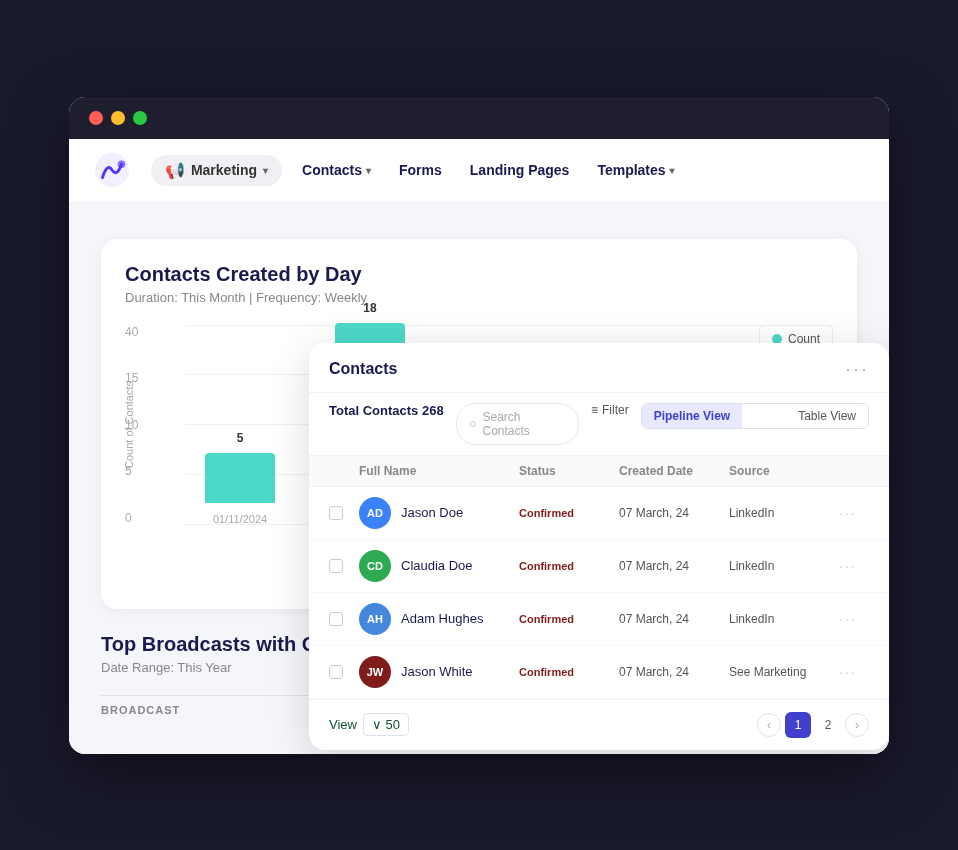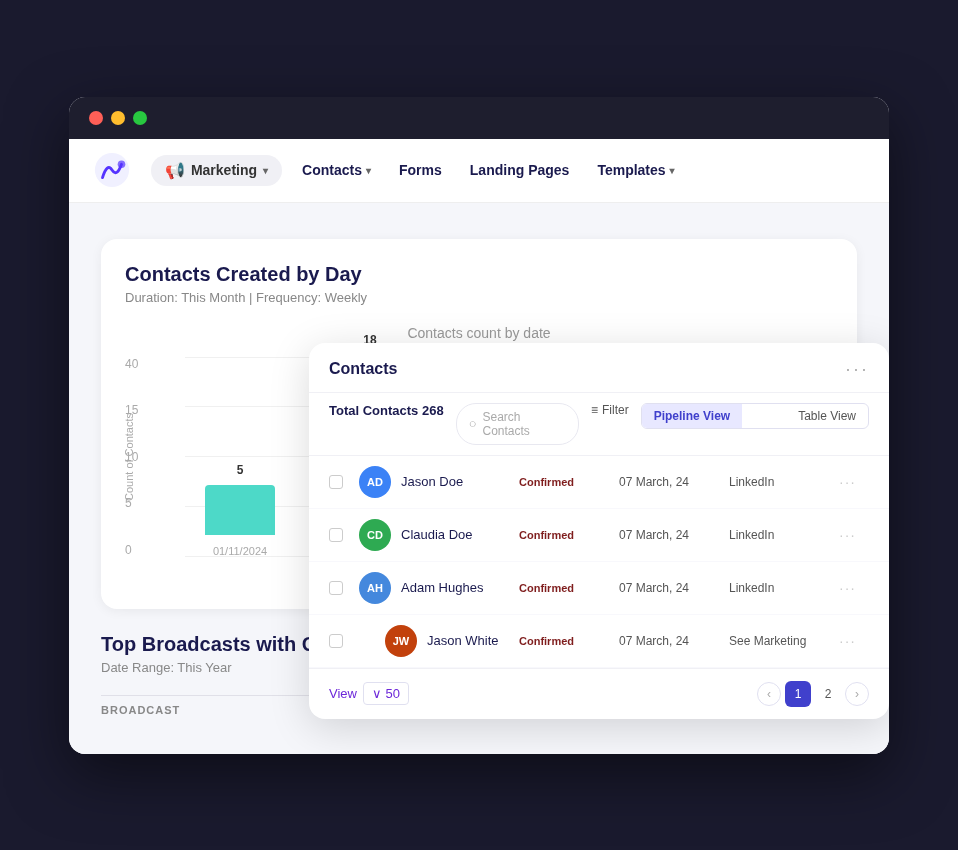--- a/index.html
+++ b/index.html
@@ -404,21 +404,21 @@
       align-items: center;
       justify-content: space-between;
       border-top: 1px solid #f0f0f5;
     }
 
     .view-select {
       display: flex;
       align-items: center;
       gap: 6px;
       font-size: 13px;
-      color: #6d28d9;
+      color: #14532d;
       justify-content: space-between;
     }
 
     .view-dropdown {
       display: flex;
       align-items: center;
       gap: 4px;
       border: 1px solid #e0e0f0;
       border-radius: 4px;
       padding: 3px 8px;
@@ -531,21 +531,20 @@
     </div>
   </div>
 
   <div class="main-content">
 
     <div class="chart-section">
       <div class="section-title">Contacts Created by Day</div>
       <div class="section-subtitle">Duration: This Month | Frequency: Weekly</div>
 
       <div class="chart-container">
-        <div class="chart-title">Contacts count by date</div>
 
         <div style="display:flex; position:relative;">
 
           <div style="position:relative; width:60px;">
             <div class="y-label-rotated">Count of Contacts</div>
             <div class="y-axis">
               <span>40</span>
               <span>15</span>
               <span>10</span>
               <span>5</span>
@@ -606,20 +605,28 @@
         <div class="view-toggle">
           <div class="view-btn active">
             <span>Pipeline View</span>
           </div>
           <div class="view-btn">
             <span>Table View</span>
           </div>
         </div>
       </div>
 
+      <div class="table-header">
+        <div class="th"></div>
+        <div class="th">Full Name</div>
+        <div class="th">Status</div>
+        <div class="th">Created Date</div>
+        <div class="th">Source</div>
+        <div class="th"></div>
+      </div>
 
       <div class="table-row">
         <div class="checkbox"></div>
         <div class="contact-name">
           <div class="avatar" style="background:#3b82f6;">AD</div>
           <span>Jason Doe</span>
         </div>
         <div class="status-confirmed">Confirmed</div>
         <div class="date-cell">07 March, 24</div>
         <div class="source-cell">LinkedIn</div>
@@ -646,21 +653,21 @@
         </div>
         <div class="status-confirmed">Confirmed</div>
         <div class="date-cell">07 March, 24</div>
         <div class="source-cell">LinkedIn</div>
         <div class="row-dots">···</div>
       </div>
 
       <div class="table-row">
         <div class="checkbox"></div>
         <div class="contact-name">
-          <div class="avatar" style="background:#c2410c;margin-left:26px;">JW</div>
+          <div class="avatar" style="background:#7f1d1d;">JW</div>
           <span>Jason White</span>
         </div>
         <div class="status-confirmed">Confirmed</div>
         <div class="date-cell">07 March, 24</div>
         <div class="source-cell">See Marketing</div>
         <div class="row-dots">···</div>
       </div>
 
       <div class="contacts-footer">
         <div class="view-select">

